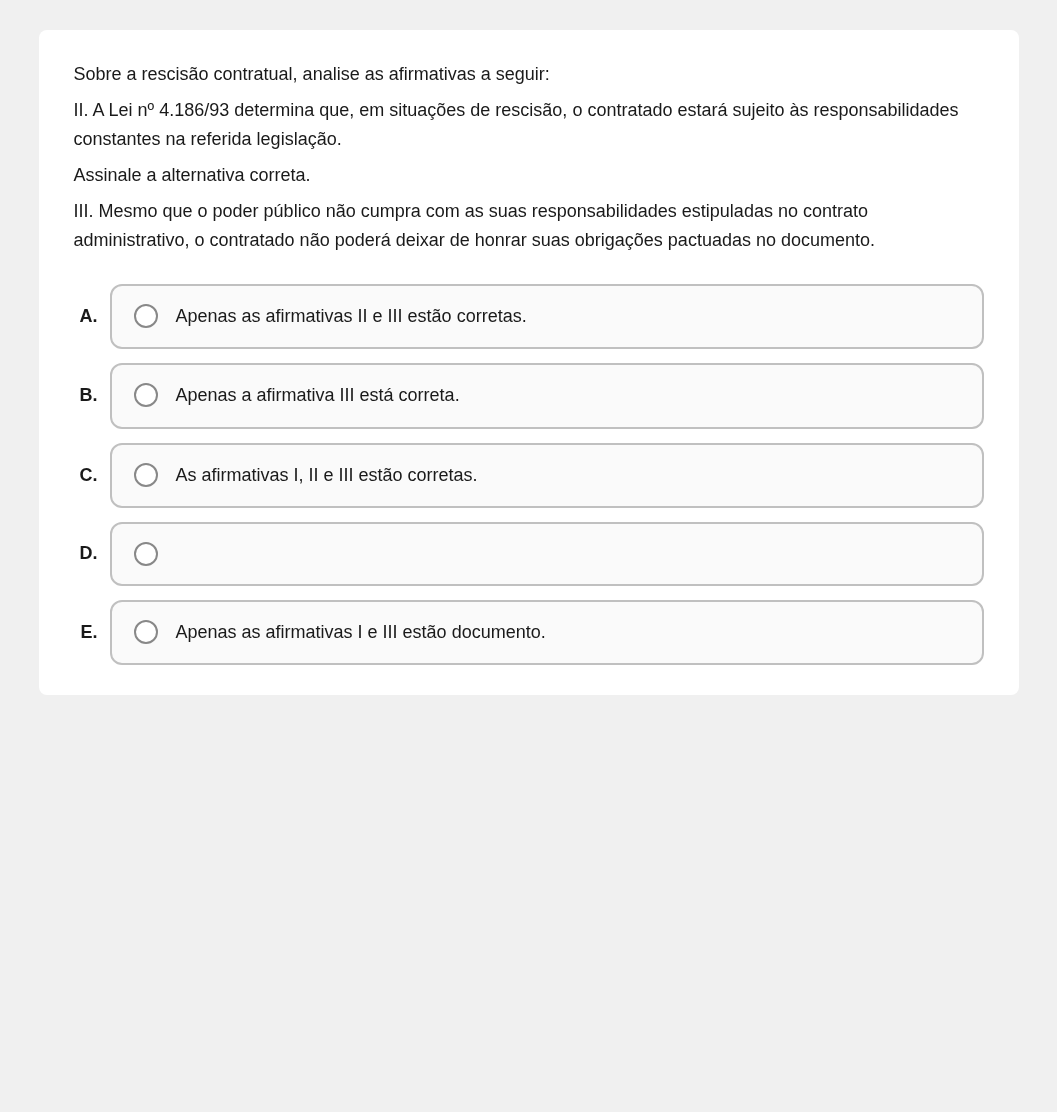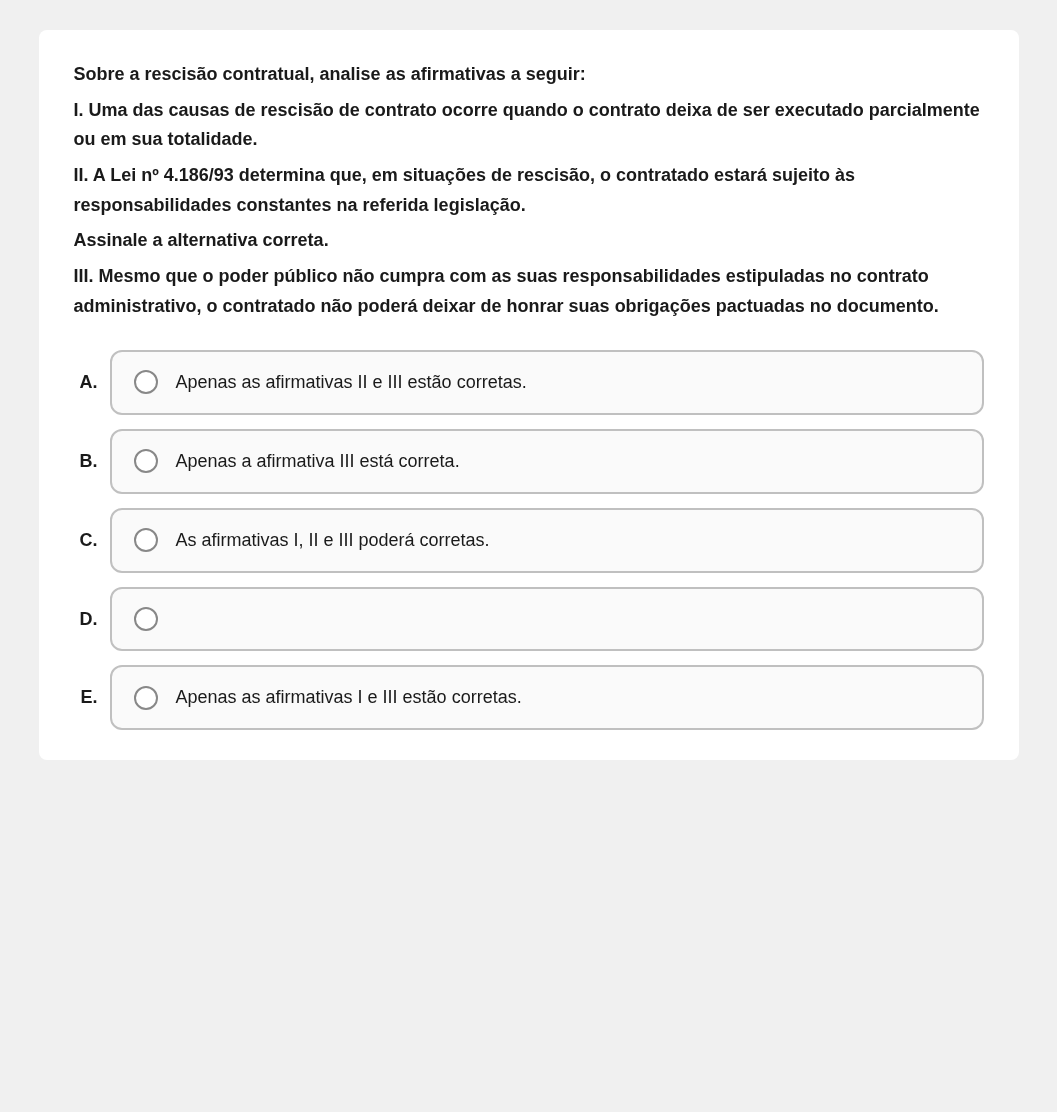--- a/index.html
+++ b/index.html
@@ -25,21 +25,20 @@
       padding: 30px 35px;
       width: 980px;
       max-width: 100%;
     }
 
     .question-text {
       font-size: 18px;
       line-height: 1.65;
       color: #1a1a1a;
       margin-bottom: 28px;
-      font-weight: bold;
     }
 
     .question-text p {
       margin-bottom: 6px;
     }
 
     .alternatives-container {
       display: flex;
       flex-direction: column;
       gap: 14px;
@@ -59,21 +58,21 @@
       flex-shrink: 0;
       text-align: right;
     }
 
     .alternative-box {
       flex: 1;
       border: 2px solid #c0c0c0;
       border-radius: 12px;
       padding: 18px 22px;
       display: flex;
-      align-items: center;
+      align-items: flex-start;
       gap: 18px;
       background-color: #fafafa;
       cursor: pointer;
     }
 
     .radio-circle {
       width: 24px;
       height: 24px;
       border: 2px solid #888;
       border-radius: 50%;
@@ -86,21 +85,20 @@
       color: #1a1a1a;
       line-height: 1.4;
     }
   </style>
 </head>
 <body>
 
 <div class="main-container">
   <div class="question-text">
     <p>Sobre a rescisão contratual, analise as afirmativas a seguir:</p>
-    <p>I. Uma das causas de rescisão de contrato ocorre quando o contrato deixa de ser executado parcialmente ou em sua totalidade.</p>
     <p>II. A Lei nº 4.186/93 determina que, em situações de rescisão, o contratado estará sujeito às responsabilidades constantes na referida legislação.</p>
     <p>Assinale a alternativa correta.</p>
     <p>III. Mesmo que o poder público não cumpra com as suas responsabilidades estipuladas no contrato administrativo, o contratado não poderá deixar de honrar suas obrigações pactuadas no documento.</p>
   </div>
 
   <div class="alternatives-container">
 
     <div class="alternative-row">
       <span class="alternative-label">A.</span>
       <div class="alternative-box">
@@ -114,33 +112,33 @@
       <div class="alternative-box">
         <div class="radio-circle"></div>
         <span class="alternative-text">Apenas a afirmativa III está correta.</span>
       </div>
     </div>
 
     <div class="alternative-row">
       <span class="alternative-label">C.</span>
       <div class="alternative-box">
         <div class="radio-circle"></div>
-        <span class="alternative-text">As afirmativas I, II e III poderá corretas.</span>
+        <span class="alternative-text">As afirmativas I, II e III estão corretas.</span>
       </div>
     </div>
 
     <div class="alternative-row">
       <span class="alternative-label">D.</span>
       <div class="alternative-box">
         <div class="radio-circle"></div>
       </div>
     </div>
 
     <div class="alternative-row">
       <span class="alternative-label">E.</span>
       <div class="alternative-box">
         <div class="radio-circle"></div>
-        <span class="alternative-text">Apenas as afirmativas I e III estão corretas.</span>
+        <span class="alternative-text">Apenas as afirmativas I e III estão documento.</span>
       </div>
     </div>
 
   </div>
 </div>
 
 </body></html>

